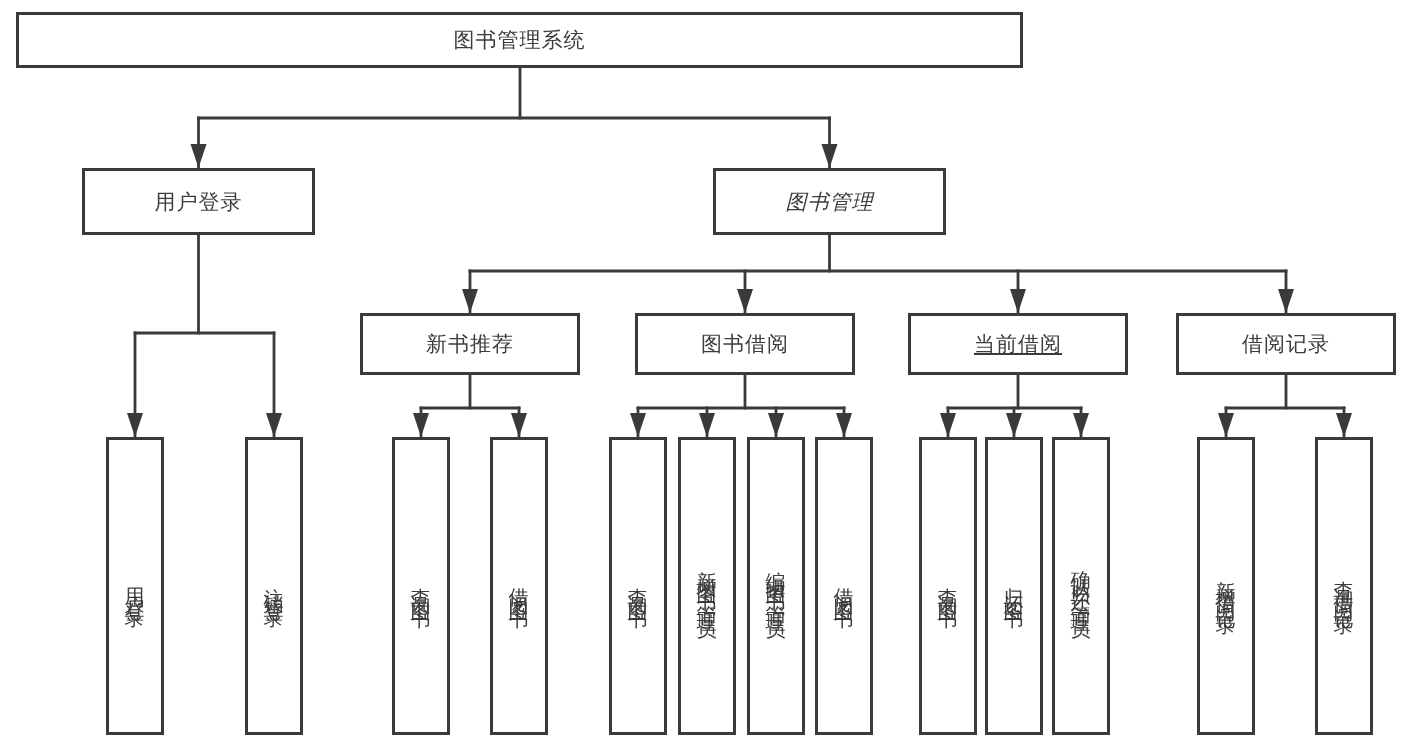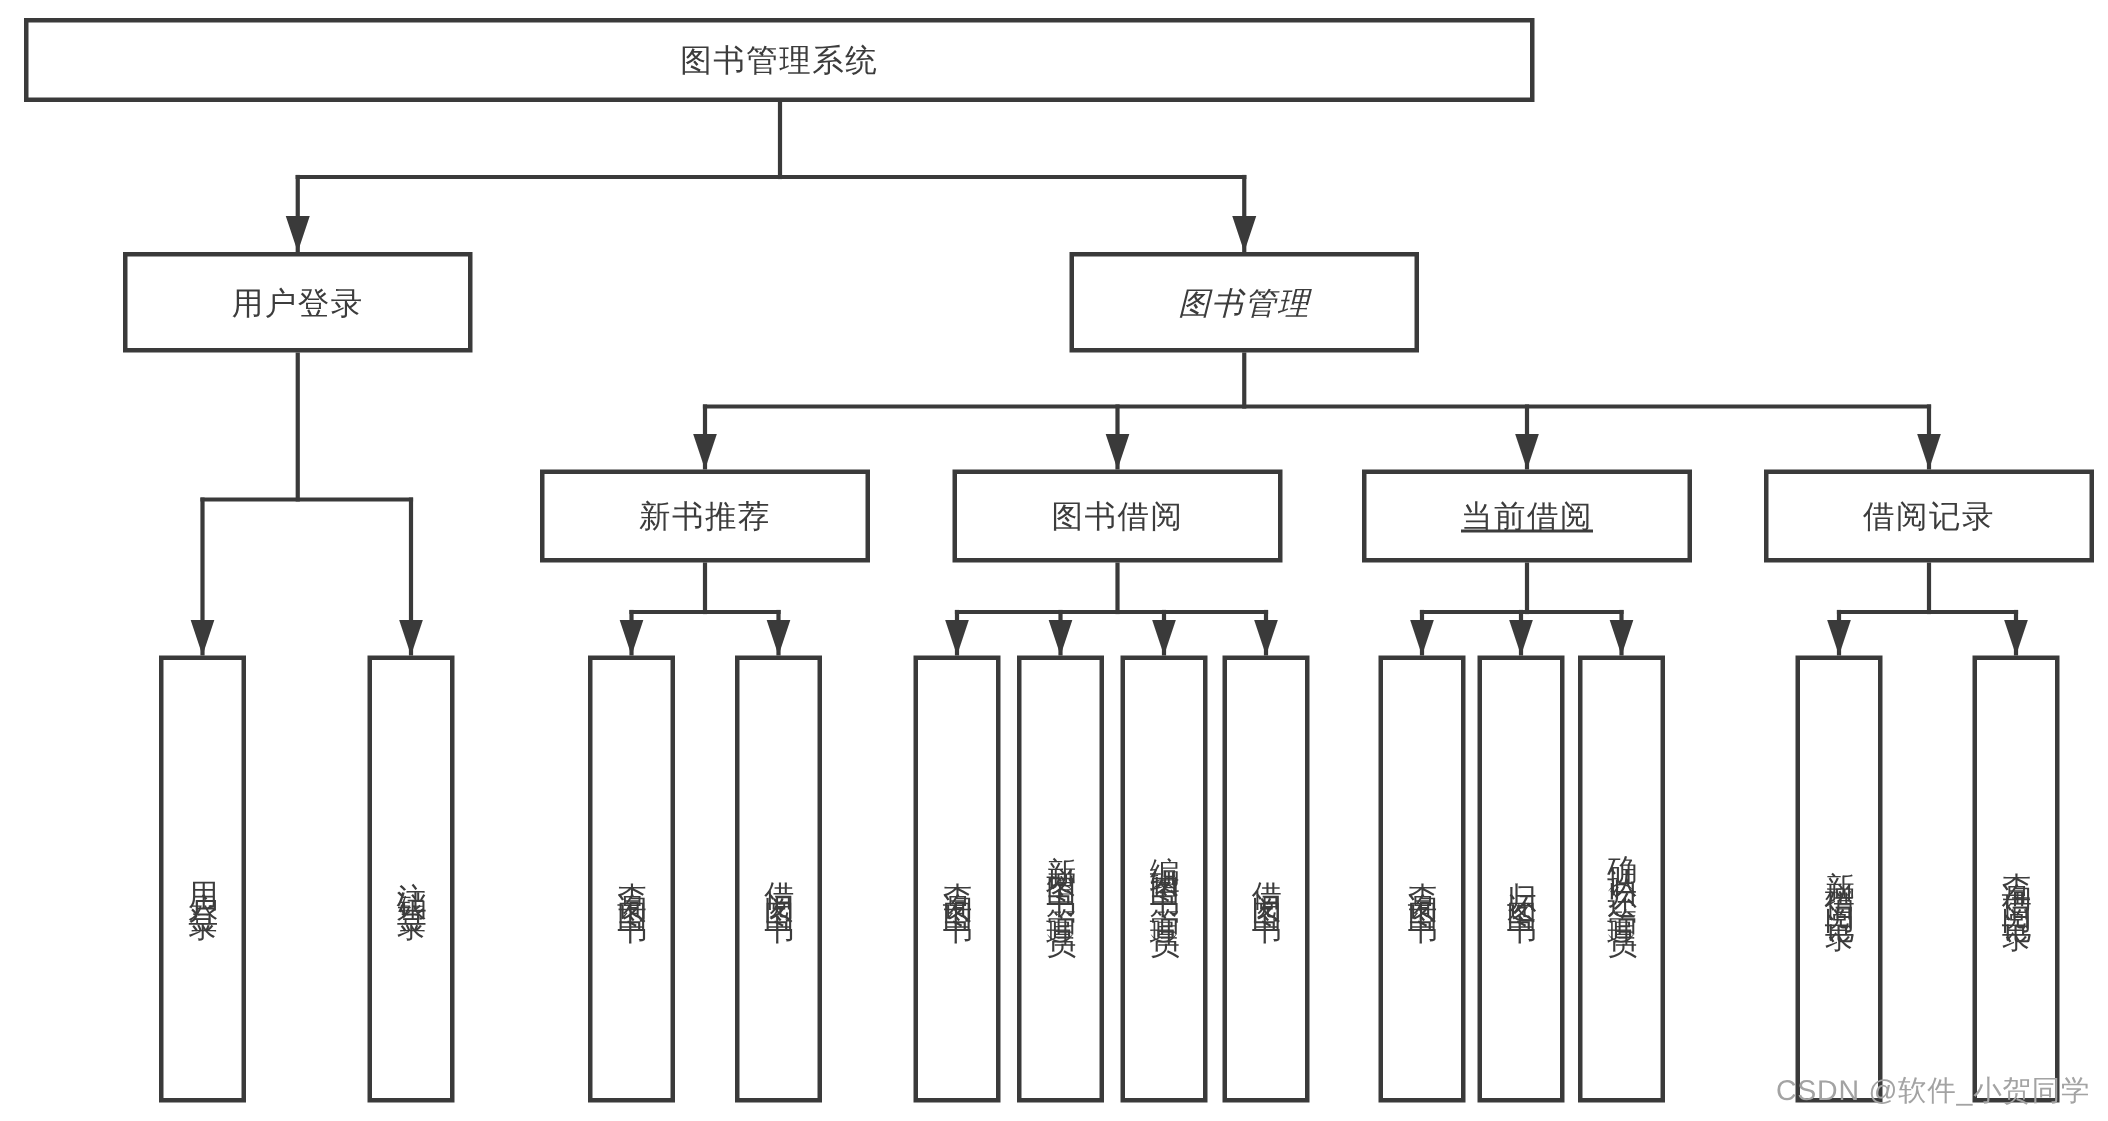--- a/index.html
+++ b/index.html
@@ -143,15 +143,14 @@
   <div class="box v-box" style="left:747px; top:437px; width:58px; height:298px;">编辑图书（管理员）</div>
   <div class="box v-box" style="left:815px; top:437px; width:58px; height:298px;">借阅图书</div>
 
   <div class="box v-box" style="left:919px; top:437px; width:58px; height:298px;">查询图书</div>
   <div class="box v-box" style="left:985px; top:437px; width:58px; height:298px;">归还图书</div>
   <div class="box v-box" style="left:1052px; top:437px; width:58px; height:298px;">确认归还（管理员）</div>
 
   <div class="box v-box" style="left:1197px; top:437px; width:58px; height:298px;">新增借阅记录</div>
   <div class="box v-box" style="left:1315px; top:437px; width:58px; height:298px;">查询借阅记录</div>
 
-  <div class="watermark">CSDN @软件_小贺同学</div>
 
 </div>
 
 </body></html>

